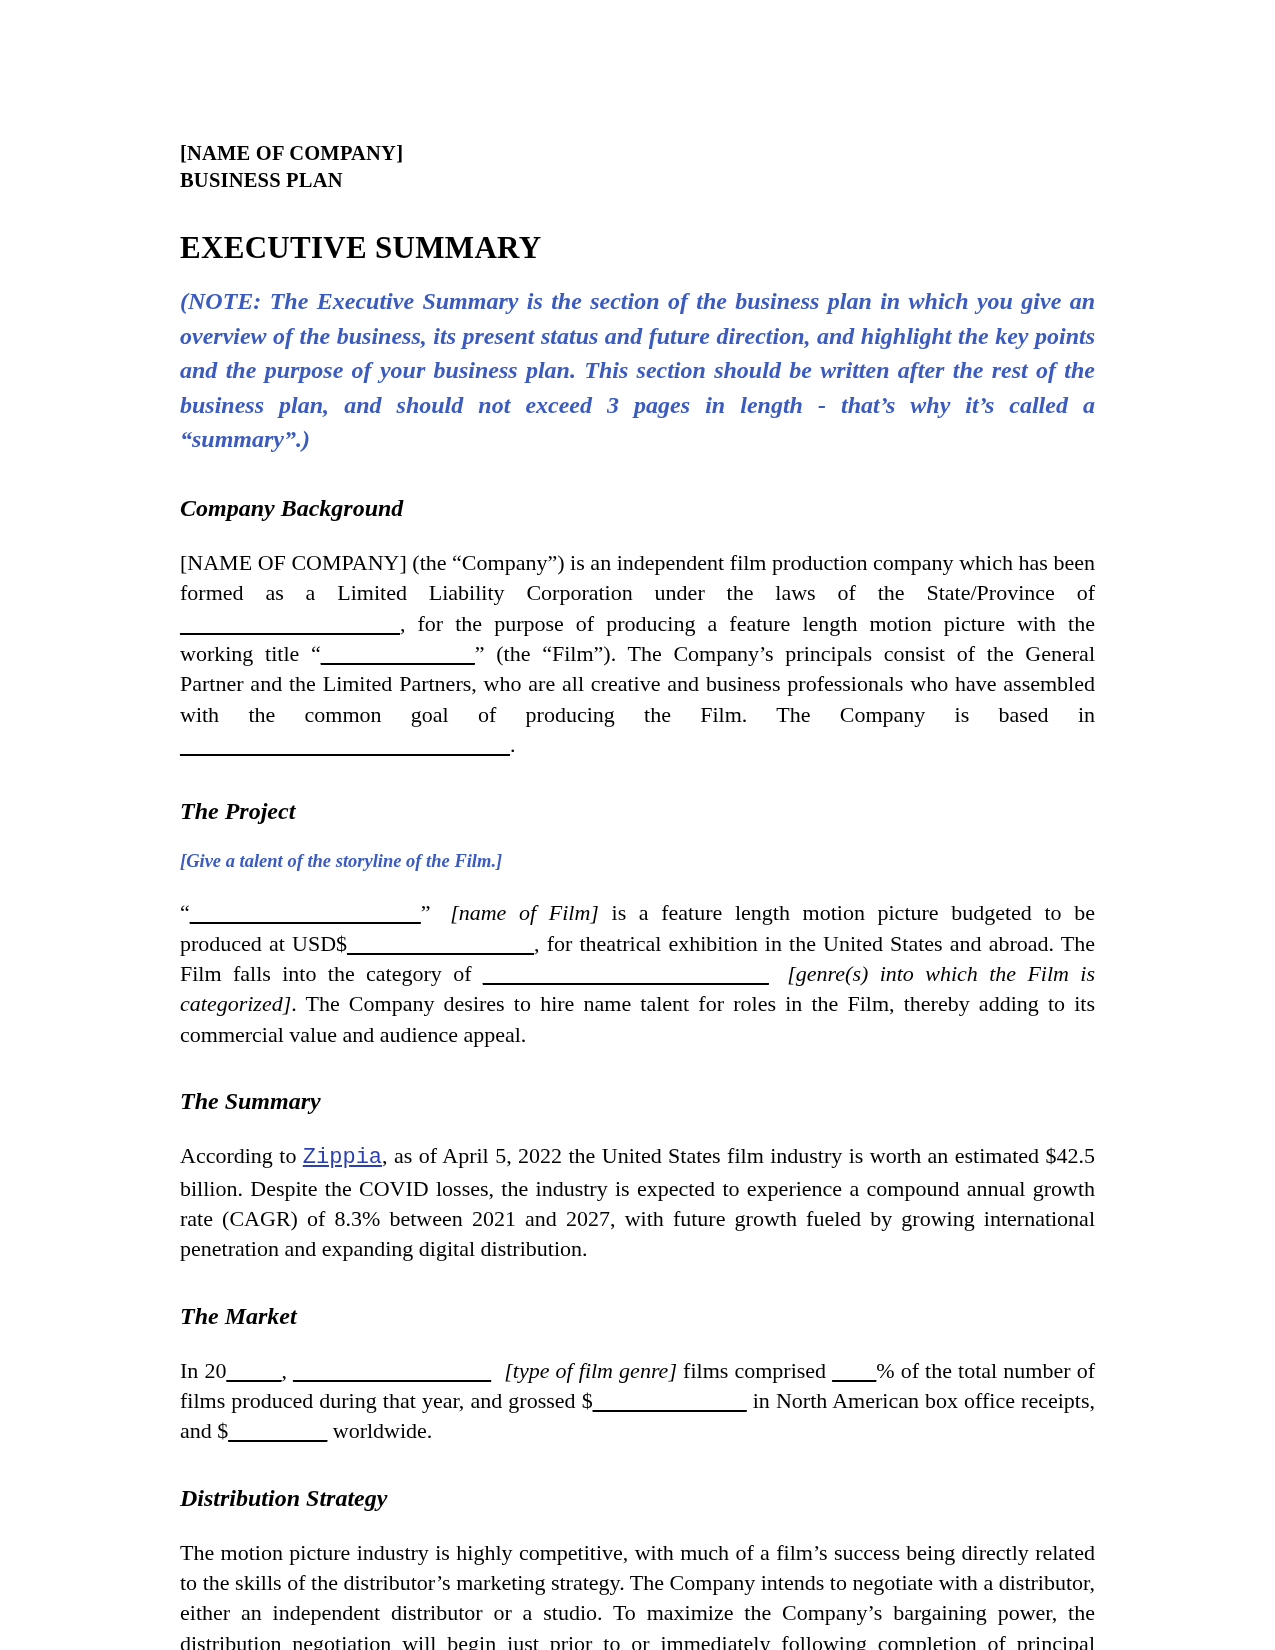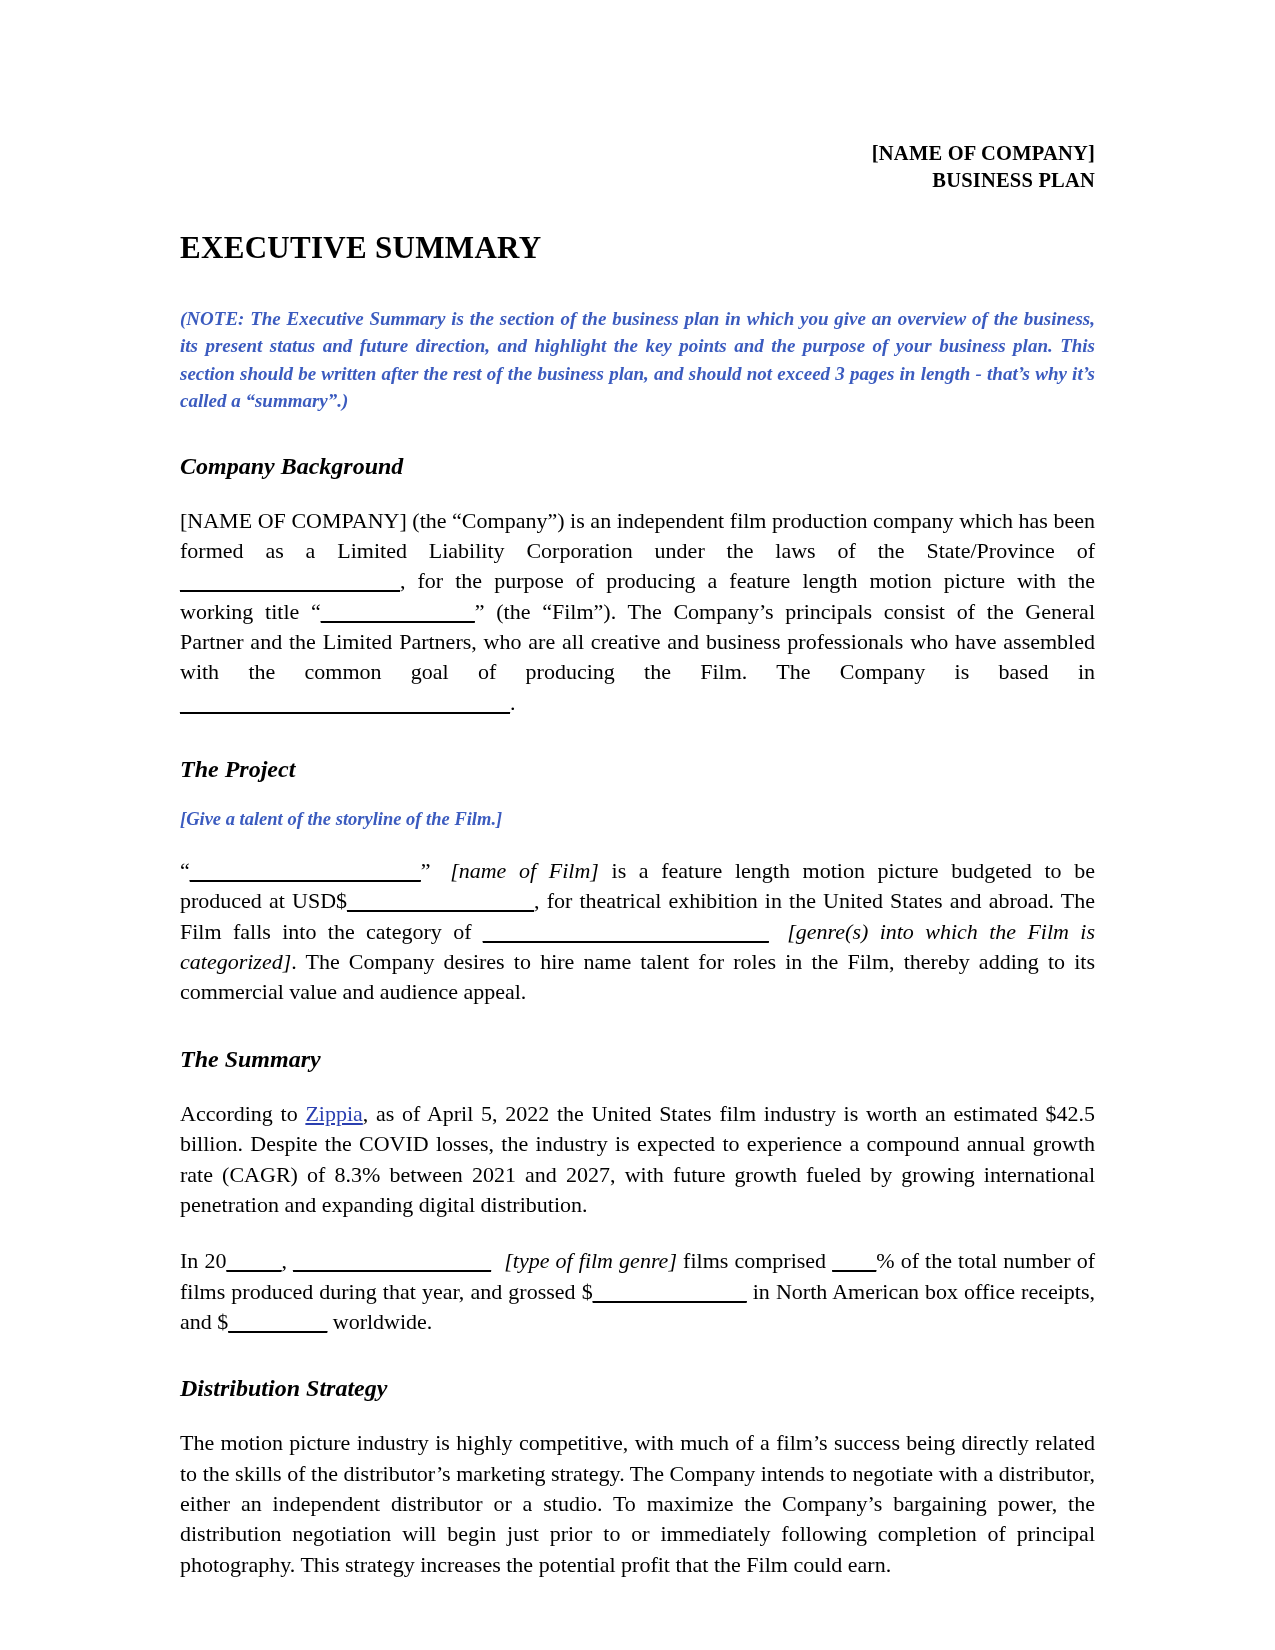--- a/index.html
+++ b/index.html
@@ -16,41 +16,41 @@
   }
   .page {
     position: relative;
     width: 1275px;
     height: 1650px;
     box-sizing: border-box;
     padding: 140px 180px 0 180px;
     background: #ffffff;
   }
   .doc-header {
-    text-align: right;
+    text-align: left;
     font-weight: bold;
     font-size: 20.5px;
     line-height: 1.32;
     letter-spacing: 0.2px;
   }
   .doc-title {
     font-weight: bold;
     font-size: 31px;
     margin-top: 36px;
     margin-bottom: 0;
     letter-spacing: 0.3px;
   }
   .note {
     color: #3b5bbf;
     font-style: italic;
     font-weight: bold;
-    font-size: 19px;
+    font-size: 24px;
     line-height: 1.44;
     text-align: justify;
-    margin-top: 39px;
+    margin-top: 18px;
   }
   h2.section {
     font-size: 24px;
     font-weight: bold;
     font-style: italic;
     margin: 38px 0 0 0;
   }
   p.body {
     font-size: 22px;
     line-height: 1.38;
@@ -65,20 +65,21 @@
     font-size: 18.5px;
     margin: 26px 0 0 0;
   }
   .italic {
     font-style: italic;
     margin-left: 7px;
   }
   .link {
     color: #2a3fb0;
     text-decoration: underline;
+    font-family: Liberation Mono, monospace;
   }
   .ul-fill {
     text-decoration: underline;
     white-space: pre;
   }
 </style>
 </head>
 <body>
 
 <div class="page">
@@ -95,18 +96,19 @@
   <h2 class="section">Company Background</h2>
   <p class="body"><span>[NAME OF COMPANY] (the “Company”) is an independent film production company which has been formed as a Limited Liability Corporation under the laws of the State/Province of </span><span class="ul-fill">____________________</span><span>, for the purpose of producing a feature length motion picture with the working title “</span><span class="ul-fill">______________</span><span>” (the “Film”). The Company’s principals consist of the General Partner and the Limited Partners, who are all creative and business professionals who have assembled with the common goal of producing the Film. The Company is based in </span><span class="ul-fill">______________________________</span><span>.</span></p>
 
   <h2 class="section">The Project</h2>
   <p class="bracket-note">[Give a talent of the storyline of the Film.]</p>
   <p class="body"><span>“</span><span class="ul-fill">_____________________</span><span>” </span><span class="italic">[name of Film]</span><span> is a feature length motion picture budgeted to be produced at USD$</span><span class="ul-fill">_________________</span><span>, for theatrical exhibition in the United States and abroad. The Film falls into the category of </span><span class="ul-fill">__________________________</span><span> </span><span class="italic">[genre(s) into which the Film is categorized]</span><span>. The Company desires to hire name talent for roles in the Film, thereby adding to its commercial value and audience appeal.</span></p>
 
   <h2 class="section">The Summary</h2>
   <p class="body"><span>According to </span><a class="link" href="#">Zippia</a><span>, as of April 5, 2022 the United States film industry is worth an estimated $42.5 billion. Despite the COVID losses, the industry is expected to experience a compound annual growth rate (CAGR) of 8.3% between 2021 and 2027, with future growth fueled by growing international penetration and expanding digital distribution.</span></p>
 
+  <h2 class="section">The Market</h2>
   <p class="body"><span>In 20</span><span class="ul-fill">_____</span><span>, </span><span class="ul-fill">__________________</span><span> </span><span class="italic">[type of film genre]</span><span> films comprised </span><span class="ul-fill">____</span><span>% of the total number of films produced during that year, and grossed $</span><span class="ul-fill">______________</span><span> in North American box office receipts, and $</span><span class="ul-fill">_________</span><span> worldwide.</span></p>
 
   <h2 class="section">Distribution Strategy</h2>
   <p class="body">The motion picture industry is highly competitive, with much of a film’s success being directly related to the skills of the distributor’s marketing strategy. The Company intends to negotiate with a distributor, either an independent distributor or a studio. To maximize the Company’s bargaining power, the distribution negotiation will begin just prior to or immediately following completion of principal photography. This strategy increases the potential profit that the Film could earn.</p>
 
 </div>
 
 </body></html>

